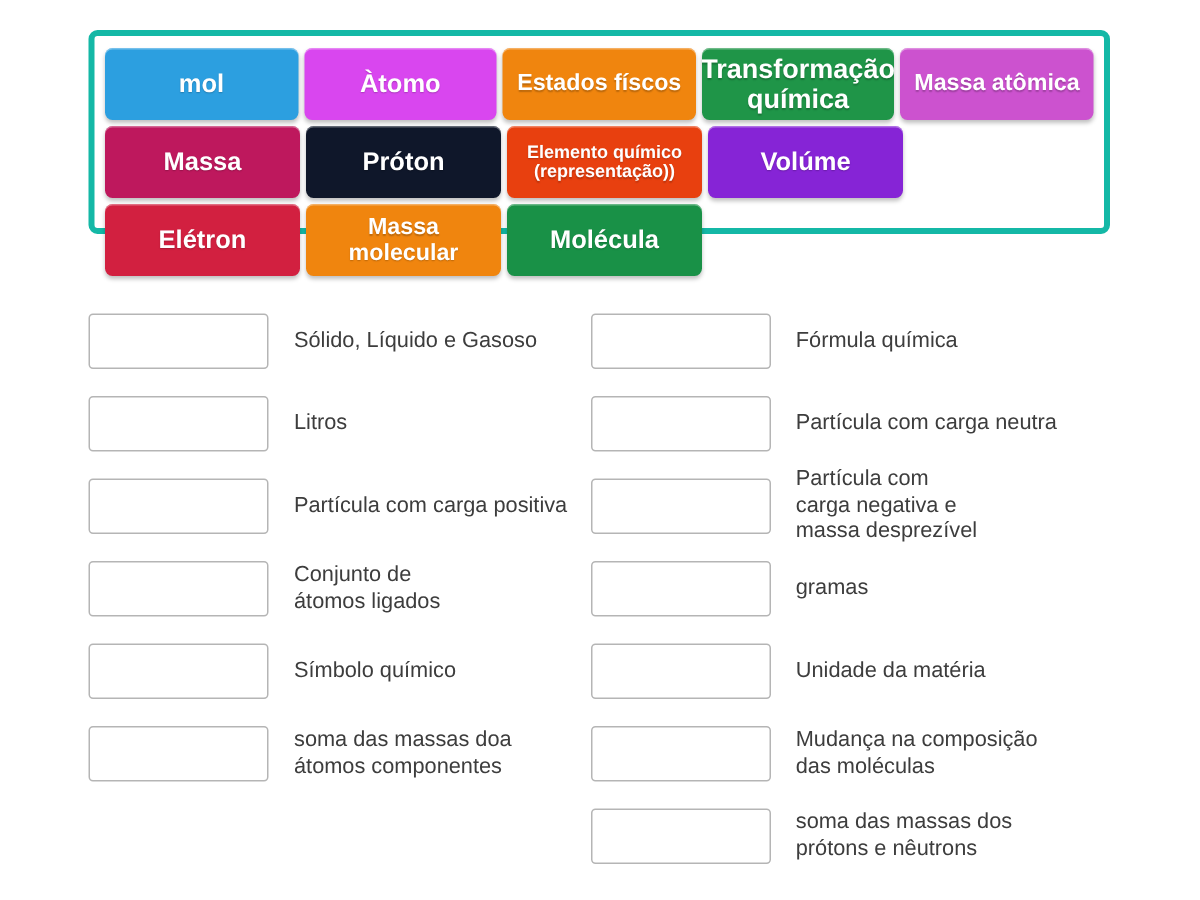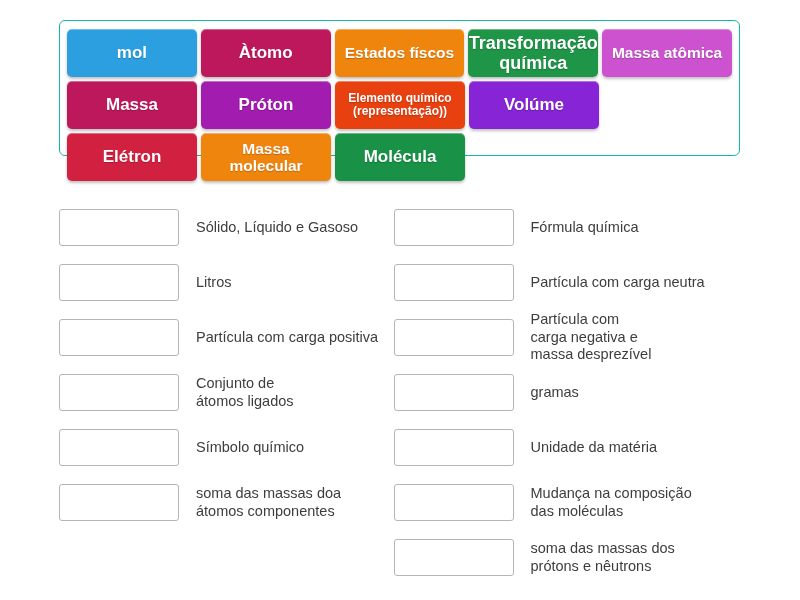--- a/index.html
+++ b/index.html
@@ -19,21 +19,21 @@
 
   
   .tile-panel {
     position: absolute;
     left: 59px;
     top: 20px;
     width: 681px;
     height: 136px;
     box-sizing: border-box;
     background: #ffffff;
-    border: 1px solid #14b8a6;
+    border: 4px solid #14b8a6;
     border-radius: 6px;
     padding: 8px 7px;
   }
   .tile-grid {
     display: flex;
     flex-direction: column;
     gap: 4px;
   }
   .tile-row {
     display: flex;
@@ -110,29 +110,29 @@
     white-space: pre-line;
   }
 </style>
 </head>
 <body>
 
 <div class="tile-panel">
   <div class="tile-grid" id="tile-grid">
       <div class="tile-row">
         <div class="tile t-size-lg" style="background: rgb(44, 159, 224);">mol</div>
-        <div class="tile t-size-lg" style="background: #be185d;">Àtomo</div>
+        <div class="tile t-size-lg" style="background: #d946ef;">Àtomo</div>
         <div class="tile t-size-md" style="background: rgb(240, 133, 14);">Estados físcos</div>
         <div class="tile t-size-sm" style="background: rgb(31, 149, 72);">Transformação
 química</div>
         <div class="tile t-size-md" style="background: rgb(204, 82, 207);">Massa atômica</div>
       </div>
       <div class="tile-row">
         <div class="tile t-size-lg" style="background: #be185d;">Massa</div>
-        <div class="tile t-size-lg" style="background: #a21caf;">Próton</div>
+        <div class="tile t-size-lg" style="background: #0f172a;">Próton</div>
         <div class="tile t-size-xs" style="background: rgb(232, 64, 15);">Elemento químico
 (representação))</div>
         <div class="tile t-size-lg" style="background: rgb(134, 36, 214);">Volúme</div>
       </div>
       <div class="tile-row">
         <div class="tile t-size-lg" style="background: rgb(210, 32, 64);">Elétron</div>
         <div class="tile t-size-md" style="background: rgb(240, 133, 14);">Massa
 molecular</div>
         <div class="tile t-size-lg" style="background: rgb(25, 145, 71);">Molécula</div>
         <div class="tile t-size-md empty"></div>

